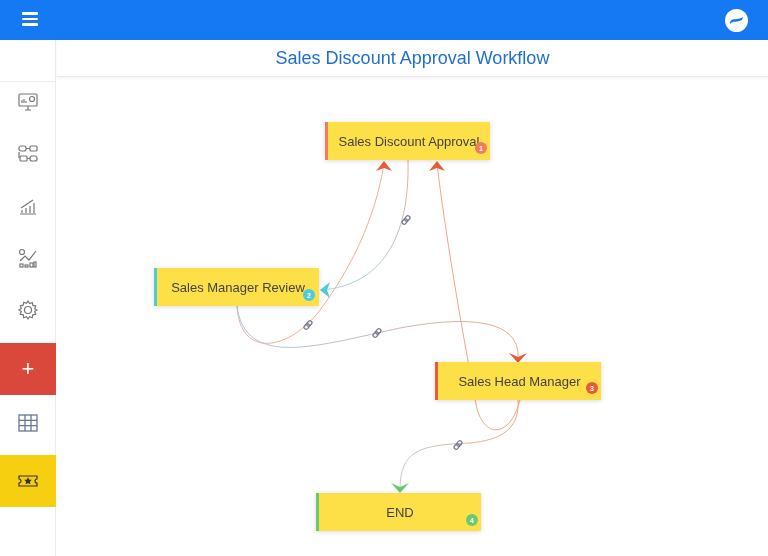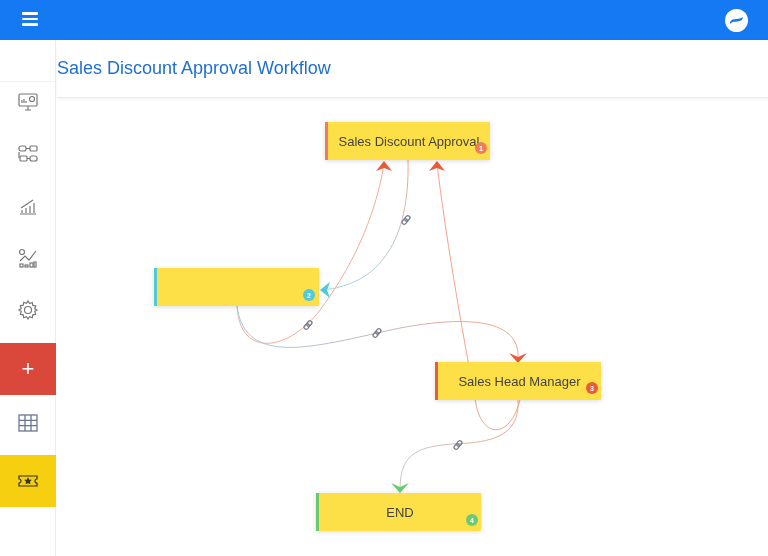--- a/index.html
+++ b/index.html
@@ -9,21 +9,21 @@
   .menu-btn span { display: block; height: 2.5px; background: #fff; margin-bottom: 3px; border-radius: 1px; }
   .logo { position: absolute; right: 20px; top: 9px; width: 23px; height: 23px; border-radius: 50%; background: #fff; }
   .sidebar { position: absolute; left: 0; top: 40px; width: 56px; height: 516px; background: #fff; border-right: 1px solid #ececec; }
   .sidebar-top { height: 42px; border-bottom: 1px solid #f0f0f0; }
   .side-item { position: absolute; left: 0; width: 56px; height: 52px; display: flex; align-items: center; justify-content: center; cursor: pointer; }
   .side-item svg { width: 22px; height: 22px; }
   .side-item.red { background: #d9483b; }
   .side-item.yellow { background: #f6cf10; }
   .plus { color: #fff; font-size: 22px; font-weight: 300; line-height: 1; }
   .main { position: absolute; left: 57px; top: 40px; width: 711px; height: 516px; background: #ffffff; }
-  .titlebar { height: 58px; border-bottom: 1px solid #ececec; box-shadow: 0 1px 3px rgba(0,0,0,0.06); display: flex; align-items: center; }
+  .titlebar { height: 37px; border-bottom: 1px solid #ececec; box-shadow: 0 1px 3px rgba(0,0,0,0.06); display: flex; align-items: center; justify-content: center; }
   .title { color: #1f6fd1; font-size: 18px; }
   .canvas { position: absolute; left: 0; top: 0; width: 768px; height: 556px; pointer-events: none; }
   .node { position: absolute; height: 38px; background: #fde047; box-shadow: 0 1px 5px rgba(0,0,0,0.15); border-left: 3px solid; display: flex; align-items: center; justify-content: center; font-size: 13px; color: #444; cursor: pointer; }
   .badge { position: absolute; width: 12px; height: 12px; border-radius: 50%; color: #fff; font-size: 7px; font-weight: bold; display: flex; align-items: center; justify-content: center; }
 </style>
 </head>
 <body>
 
 <div class="topbar">
   <div class="menu-btn">
@@ -150,20 +150,21 @@
         <rect x="-1" y="-2" width="6" height="4" rx="2"></rect>
       </g>
   </g>
 </svg>
 
 <div class="node" style="left:325px;top:122px;width:165px;border-color:#f07c5b">
   <span>Sales Discount Approval</span>
   <span class="badge" style="right:3px;bottom:6px;background:#f07c5b">1</span>
 </div>
 <div class="node" style="left:154px;top:268px;width:165px;border-color:#4fc9dc">
+  <span>Sales Manager Review</span>
   <span class="badge" style="right:4px;bottom:5px;background:#4fc9dc">2</span>
 </div>
 <div class="node" style="left:435px;top:362px;width:166px;border-color:#ea5b3a">
   <span>Sales Head Manager</span>
   <span class="badge" style="right:3px;bottom:6px;background:#ea5b3a">3</span>
 </div>
 <div class="node" style="left:316px;top:493px;width:165px;border-color:#6cc871">
   <span>END</span>
   <span class="badge" style="right:3px;bottom:5px;background:#6cc871">4</span>
 </div>

